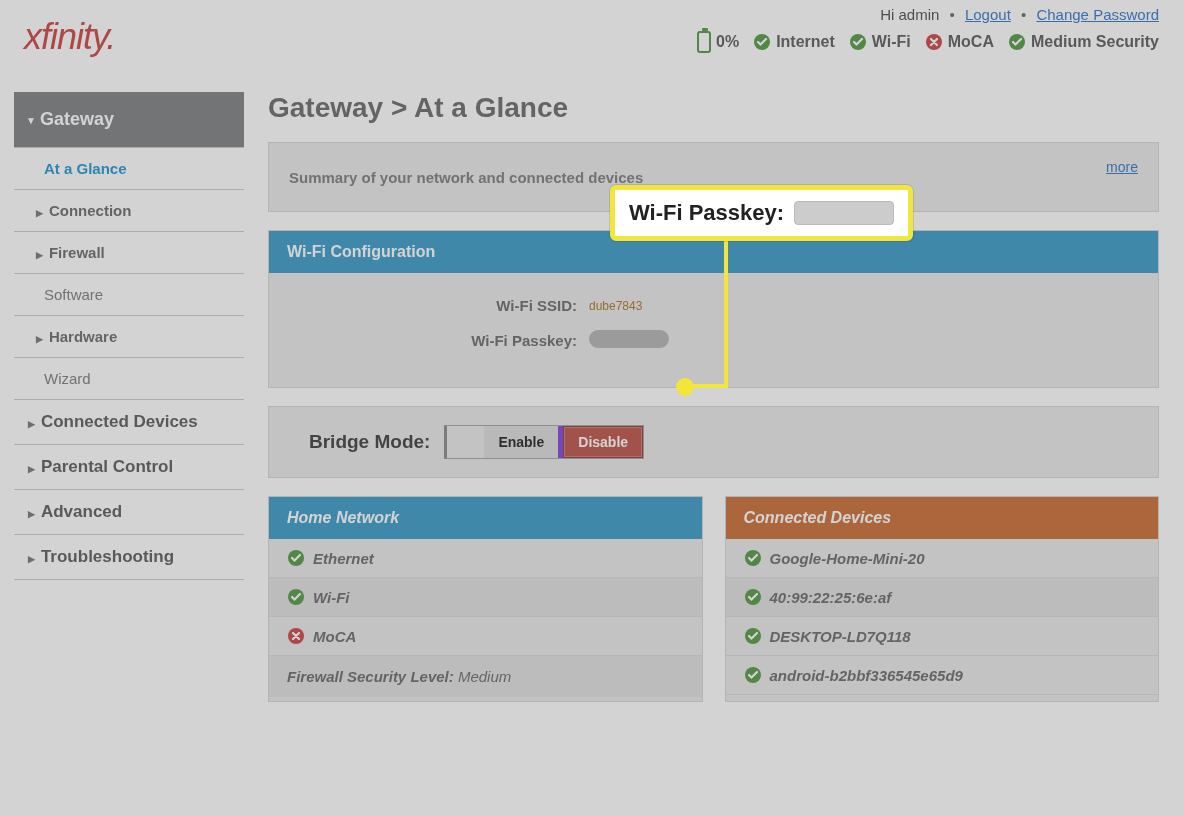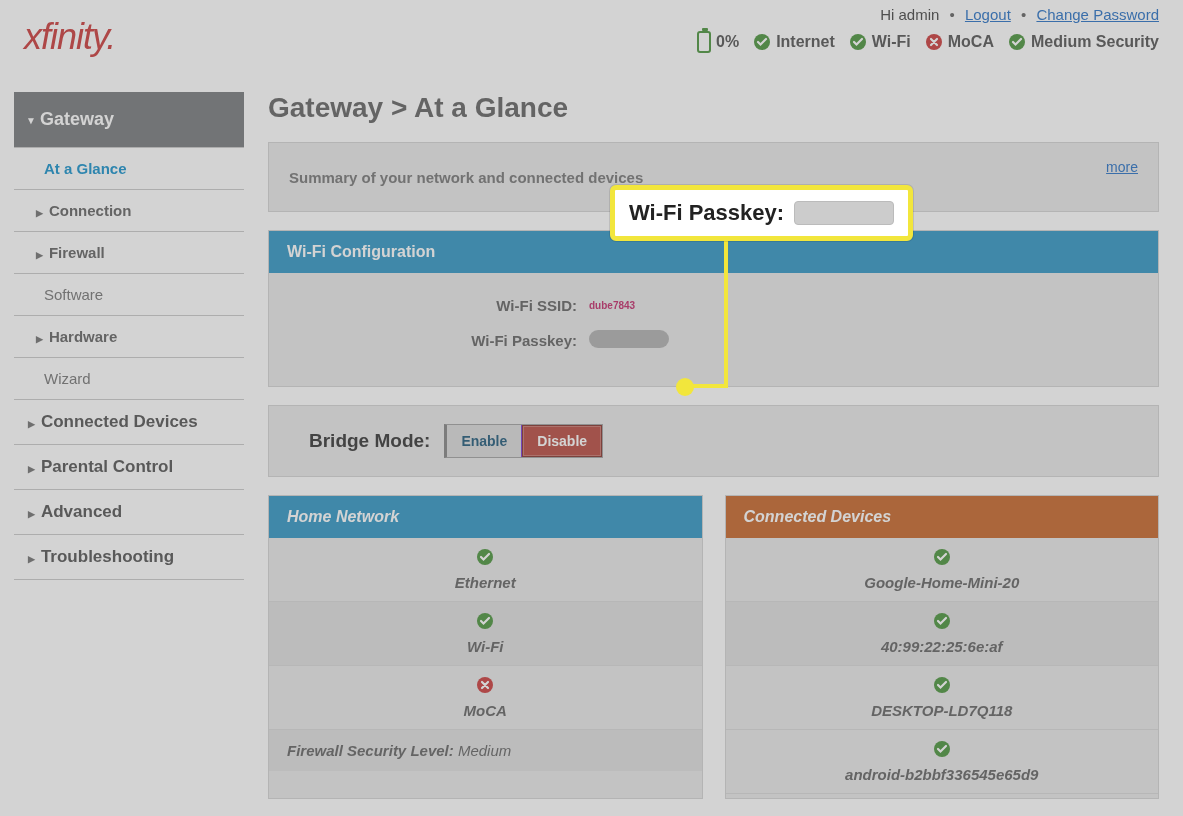--- a/index.html
+++ b/index.html
@@ -31,31 +31,31 @@
 .breadcrumb { font-size: 28px; font-weight: bold; color: #555; margin-bottom: 18px; }
 .panel { background: #e6e6e6; border: 1px solid #d0d0d0; padding: 0; margin-bottom: 18px; }
 .summary-panel { padding: 16px 20px; display:flex; justify-content:space-between; align-items:center; position:relative; height:70px; }
 .summary-text { color: #6a6a6a; font-weight: bold; font-size: 15px; }
 .more-link { color:#1565c0; text-decoration:underline; font-size:14px; cursor:pointer; position:absolute; right:20px; top:16px; }
 .section-header { background: #1e8dbf; color: #fff; font-weight: bold; padding: 12px 18px; font-size: 16px; }
 .section-header.orange { background: #c25816; }
 .wifi-config-body { padding: 24px 40px 20px 40px; }
 .cfg-row { display:flex; align-items:center; margin-bottom:16px; }
 .cfg-label { width: 280px; text-align:right; font-weight:bold; color:#555; font-size:15px; padding-right:12px; }
-.cfg-value { font-weight:bold; color:#be185d; font-size:10px; }
+.cfg-value { font-weight:normal; color:#a16207; font-size:12px; }
 .passkey-blur { display:inline-block; width:80px; height:18px; background:#aaa; border-radius:9px; }
 .bridge-panel { padding: 18px 40px; background:#e6e6e6; border:1px solid #d0d0d0; display:flex; align-items:center; gap:14px; margin-bottom:18px; }
 .bridge-label { font-weight:bold; font-size:19px; color:#222; }
 .toggle-wrap { display:flex; border:1px solid #999; border-left:3px solid #7a7a7a; }
 .toggle-btn { padding:7px 14px; font-size:14px; font-weight:bold; cursor:pointer; border:none; }
-.toggle-enable { background:#d8d8d8; color:#0c4a6e; border-right:1px solid #6d28d9; }
+.toggle-enable { background:#d8d8d8; color:#000000; border-right:5px solid #6d28d9;margin-left:37px; }
 .toggle-disable { background:#b23a2e; color:#fff; border:1px solid #7a1f18; box-shadow: inset 0 0 0 1px rgba(255,255,255,.25); }
 .two-col { display:flex; gap:22px; }
 .col-panel { flex:1; background:#e6e6e6; border:1px solid #d0d0d0; padding-bottom:4px;font-style:italic; }
-.list-row { display:flex; align-items:center; gap:8px; padding:10px 18px; border-bottom:1px solid #d5d5d5; font-weight:bold; color:#555; font-size:15px;flex-direction:column; }
+.list-row { display:flex; align-items:center; gap:8px; padding:10px 18px; border-bottom:1px solid #d5d5d5; font-weight:bold; color:#555; font-size:15px; }
 .list-row.shade { background:#dcdcdc; }
 .firewall-row { padding:12px 18px; background:#dcdcdc; color:#555; font-size:15px; font-weight:bold; }
 .firewall-row .val { font-weight:normal; }
 .callout { position:absolute; z-index:100; background:#fff; border:5px solid #f2e63c; border-radius:6px; padding:10px 14px; display:flex; align-items:center; gap:10px; box-shadow:0 0 0 1px rgba(0,0,0,.1); }
 .callout .label { font-size:22px; font-weight:bold; color:#222; }
 .callout .blur { display:inline-block; width:100px; height:24px; background:#ccc; border-radius:4px; border:1px solid #bbb; }
 .pointer-line { position:absolute; background:#f2e63c; z-index:99; }
 .pointer-dot { position:absolute; width:18px; height:18px; background:#f2e63c; border-radius:50%; z-index:99; }
 </style>
 </head>

